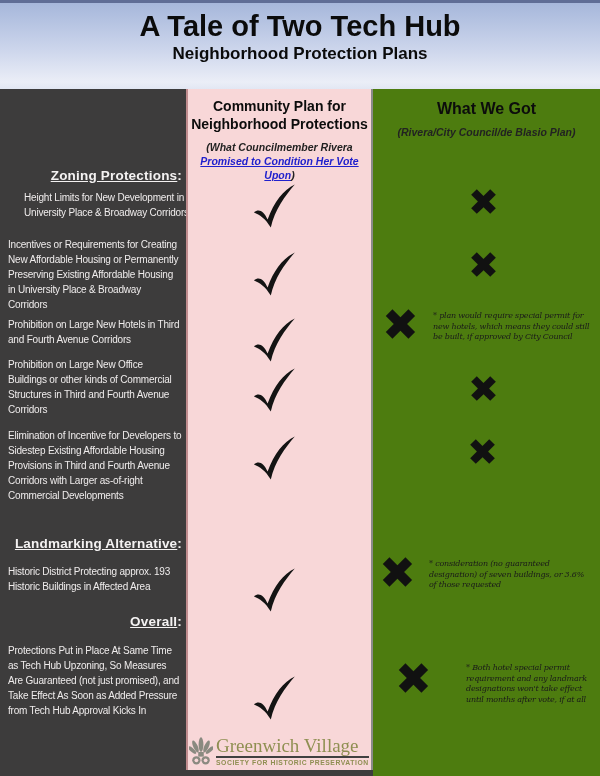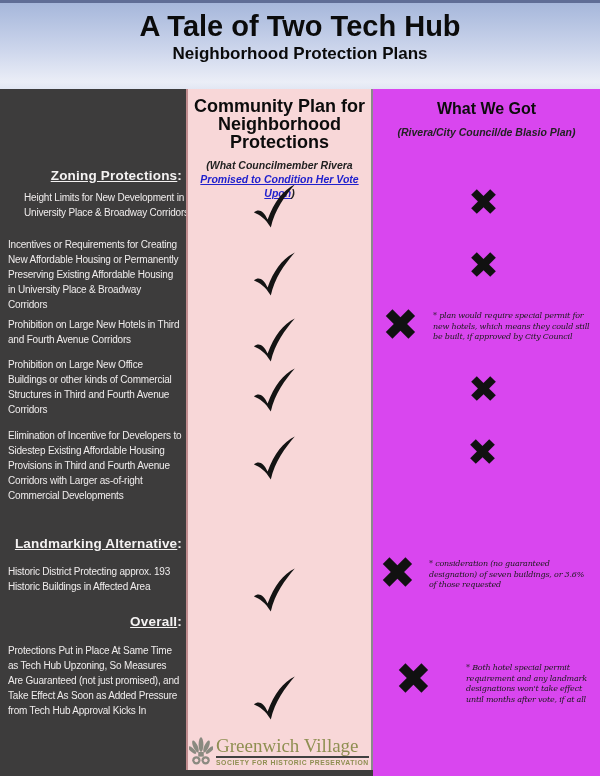--- a/index.html
+++ b/index.html
@@ -10,25 +10,25 @@
   .header { position:absolute; left:0; top:0; width:600px; height:89px;
     background:linear-gradient(180deg,#a6b7db 0%, #cdd6ec 55%, #ebeef7 92%, #e2e7f3 100%);
     border-top:3px solid #5f6d96; box-sizing:border-box; text-align:center; }
   .title1 { font-size:29px; font-weight:bold; color:#0b0b0b; margin-top:7px; }
   .title2 { font-size:17px; font-weight:bold; color:#0b0b0b; margin-top:1px; }
 
   
   .leftcol  { position:absolute; left:0;   top:89px; width:186px; height:687px; background:#3d3c3c; }
   .pinkcol  { position:absolute; left:186px; top:89px; width:187px; height:687px; background:#f8d7d8;
               border-left:2px solid #c08c8e; border-right:2px solid #8a8a8a; box-sizing:border-box; }
-  .yellowcol{ position:absolute; left:373px; top:89px; width:227px; height:687px; background:#d946ef; }
+  .yellowcol{ position:absolute; left:373px; top:89px; width:227px; height:687px; background:#4d7c0f; }
 
   
   .pink-head { text-align:center; padding-top:8px; }
-  .pink-title { font-size:18px; font-weight:bold; line-height:18px; color:#0c0c0c; }
+  .pink-title { font-size:14px; font-weight:bold; line-height:18px; color:#0c0c0c; }
   .pink-sub { font-size:10.5px; font-weight:bold; font-style:italic; color:#222; margin-top:7px; line-height:14px; }
   .pink-sub a { color:#2121cd; text-decoration:underline; }
   .yellow-head { text-align:center; padding-top:11px; }
   .yellow-title { font-size:16px; font-weight:bold; color:#0c0c0c; }
   .yellow-sub { font-size:10.5px; font-weight:bold; font-style:italic; color:#222; margin-top:8px; }
 
   
   .lh { position:absolute; left:8px; width:174px; font-size:13.5px; font-weight:bold; color:#f4f2f2; letter-spacing:0.2px;text-align:right; }
   .lh .u { text-decoration:underline; }
   .lp { position:absolute; left:8px; width:174px; font-size:10px; line-height:15px; letter-spacing:-0.2px; color:#efecec; }

